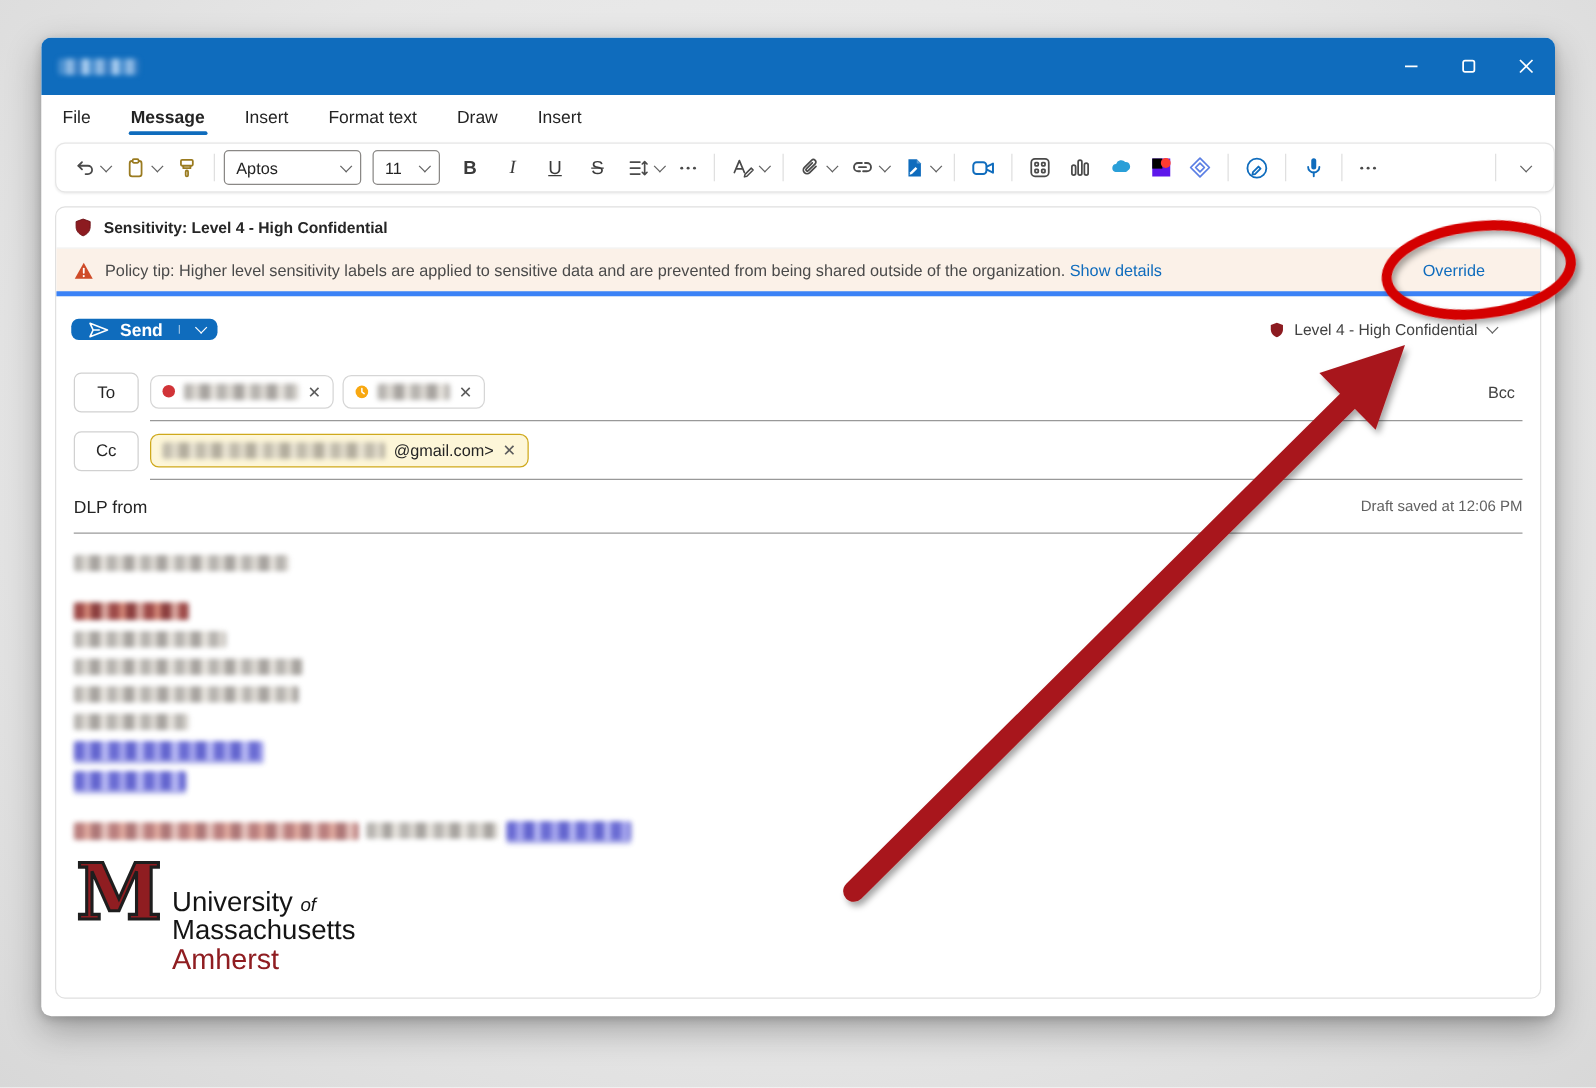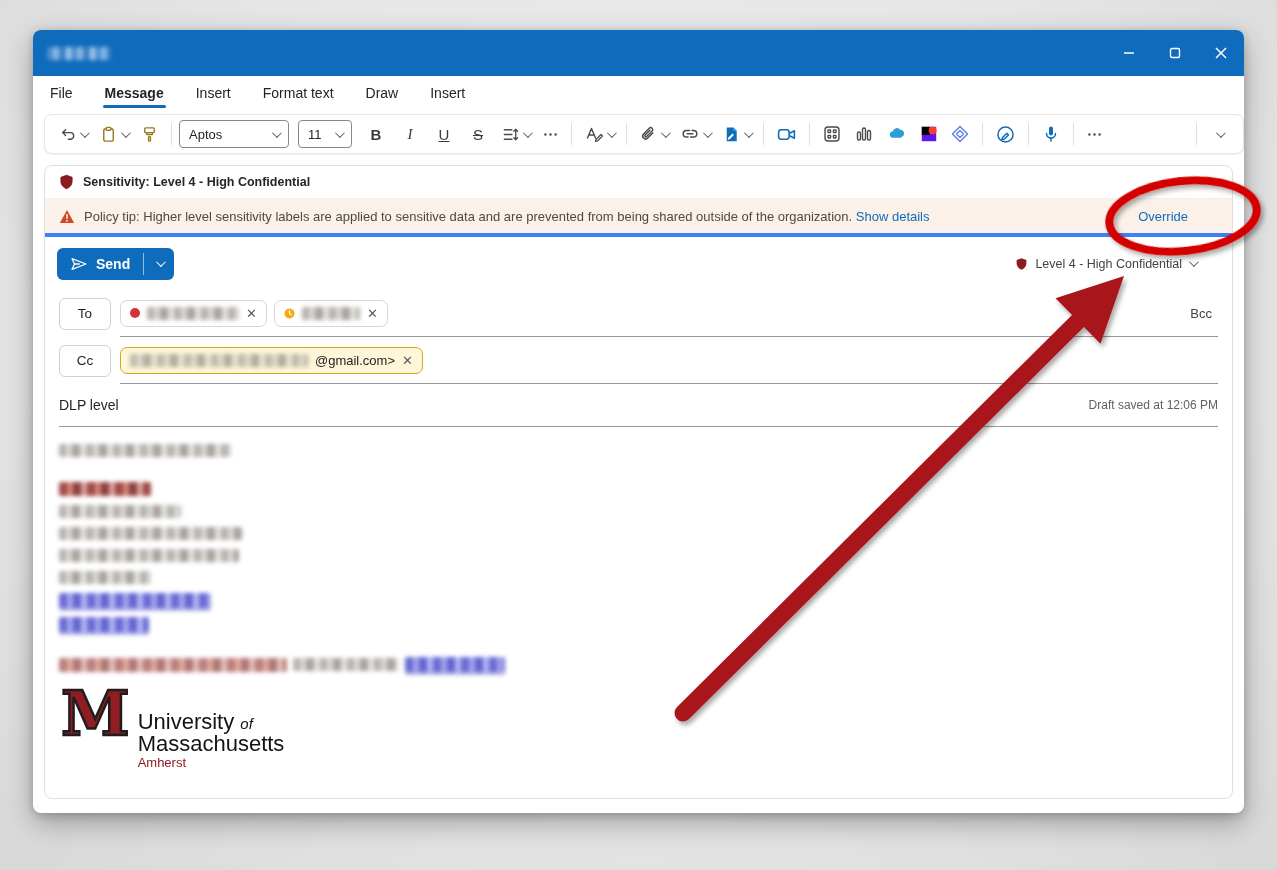--- a/index.html
+++ b/index.html
@@ -41,21 +41,21 @@
   .fmt-letter { font-size:15px; color:#3b3b3b; width:22px; text-align:center; }
   .toolbar .spacer { flex:1; }
   
   .compose { margin:11px 11px 0 11px; border:1px solid #e0e0e0; border-radius:8px; height:634px; background:#fff; overflow:hidden; display:flex; flex-direction:column; }
   .sens-row { height:33px; display:flex; align-items:center; gap:9px; padding:0 14px; border-bottom:1px solid #f0f0f0; flex:none; }
   .sens-row .sens-text { font-size:12.5px; font-weight:700; color:#262626; }
   .policy-row { height:38px; background:#fbf1e8; border-bottom:4px solid #3b82f6; display:flex; align-items:center; padding:0 14px; gap:9px; font-size:13px; color:#4a4a4a; flex:none; }
   .link { color:#0f6cbd; cursor:pointer; }
   .policy-override { margin-left:auto; padding-right:30px; }
   .send-row { height:53px; display:flex; align-items:center; padding:0 12px; flex:none; }
-  .send-btn { height:32px; background:#0f6cbd; border-radius:6px; display:flex; align-items:stretch; color:#fff; overflow:hidden; cursor:pointer; }
+  .send-btn { height:17px; background:#0f6cbd; border-radius:6px; display:flex; align-items:stretch; color:#fff; overflow:hidden; cursor:pointer; }
   .send-main { display:flex; align-items:center; gap:8px; padding:0 13px; font-size:14px; font-weight:700; }
   .send-sep { width:1px; background:rgba(255,255,255,.55); margin:5px 0; }
   .send-caret { width:30px; display:flex; align-items:center; justify-content:center; }
   .send-caret .chev { border-color:#fff; }
   .sens-chip { margin-left:auto; display:flex; align-items:center; gap:7px; font-size:12.5px; color:#424242; cursor:pointer; padding-right:24px; }
   .field-row { height:47px; display:flex; align-items:center; padding:0 14px; flex:none; }
   .field-label-btn { width:52px; height:32px; border:1px solid #d1d1d1; border-radius:6px; background:#fff; display:flex; align-items:center; justify-content:center; font-size:13.5px; color:#242424; cursor:pointer; flex:none; }
   .field-content { flex:1; height:100%; display:flex; align-items:center; gap:7px; margin-left:9px; border-bottom:1px solid #999; }
   .pill { height:27px; border:1px solid #d6d6d6; border-radius:7px; background:#fff; display:flex; align-items:center; gap:7px; padding:0 9px; cursor:pointer; }
   .pill .x { font-size:13px; color:#5c5c5c; cursor:pointer; line-height:1; }
@@ -74,21 +74,21 @@
   .rd-m { background:repeating-linear-gradient(90deg,#8c2a28 0 8px,#c96f5e 8px 14px,#771d1d 14px 22px,#d0938a 22px 28px); opacity:.85; height:14px; }
   .rd-b { background:repeating-linear-gradient(90deg,#4446c8 0 8px,#8c8ce8 8px 14px,#3c3ec2 14px 22px,#a2a3f0 22px 28px); opacity:.8; height:15px; box-shadow:0 3px 0 rgba(70,72,205,.55); }
   .gap-lg { height:16px; }
   
   .logo { display:flex; align-items:flex-start; gap:10px; margin-top:16px; margin-left:2px; }
   .logo-m { font-family:"DejaVu Serif", serif; font-weight:700; font-size:62px; line-height:.85; color:#8f1d21; -webkit-text-stroke:2.5px #1e1e1e; letter-spacing:-2px; }
   .logo-text { font-family:Liberation Sans, sans-serif; line-height:1.02; padding-top:3px;margin-top:20px; }
   .logo-line1 { font-size:22px; color:#141414; }
   .logo-line1 .of { font-style:italic; font-size:15px; }
   .logo-line2 { font-size:22px; color:#141414; }
-  .logo-line3 { font-size:13px; color:#8f1d21; }
+  .logo-line3 { font-size:23px; color:#8f1d21; }
   
   .anno { position:absolute; left:0; top:0; width:1277px; height:870px; pointer-events:none; z-index:99; }
 </style>
 </head>
 <body>
 
 <div class="window">
 
   <div class="titlebar">
     <span class="title-redact"></span>
@@ -345,21 +345,21 @@
       <div class="field-content">
         <div class="pill pill-external">
           <span class="rd rd-g" style="width:178px; opacity:.6;"></span>
           <span class="suffix">@gmail.com&gt;</span>
           <span class="x">✕</span>
         </div>
       </div>
     </div>
 
     <div class="subject-row">
-      <span class="subject-text">DLP level</span>
+      <span class="subject-text">DLP from</span>
       <span class="draft-status">Draft saved at 12:06 PM</span>
     </div>
 
     <div class="body-area">
       <div class="bline">
           <span class="rd rd-g" style="width:172px;"></span>
         </div>
       <div class="gap-lg"></div>
       <div class="bline">
           <span class="rd rd-m" style="width:92px;"></span>

